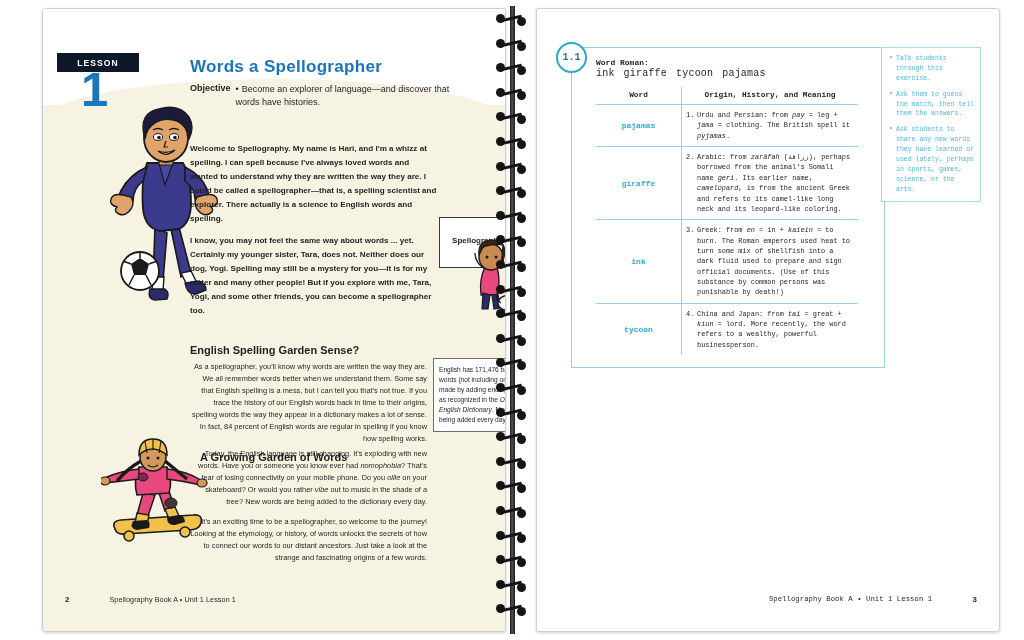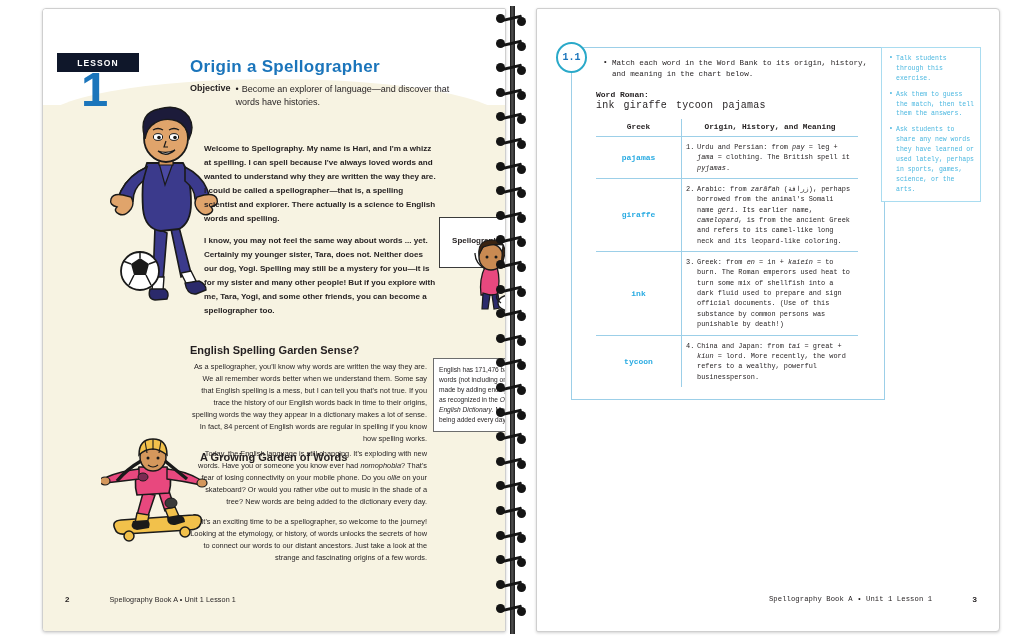--- a/index.html
+++ b/index.html
@@ -67,21 +67,21 @@
   .obj-label{font-size:9px;font-weight:bold;color:#231f20;flex:0 0 auto;}
   .obj-text{font-size:9px;color:#231f20;line-height:1.45;}
   .obj-text .bullet{margin-right:3px;}
 
   
   .col-text{
     position:absolute;left:147px;width:247px;
     font-size:8.1px;line-height:1.72;color:#231f20;font-weight:bold;
   }
   .intro{top:133px;}
-  .intro p{margin:0 0 9px 14px;}
+  .intro p{margin:0 0 9px 0;}
 
   .h2{
     position:absolute;left:147px;
     font-size:11px;font-weight:bold;color:#231f20;
   }
   .h2-a{top:335px;}
   .h2-b{top:442px;margin-left:10px;}
 
   .body-sm{
     position:absolute;left:147px;width:237px;
@@ -195,21 +195,21 @@
 
   <div class="page page-left">
     <div class="white-top"></div>
     <div class="cream"></div>
 
     <div class="lesson-tab">
       <span>LESSON</span>
     </div>
     <div class="lesson-num">1</div>
 
-    <div class="title">Origin a Spellographer</div>
+    <div class="title">Words a Spellographer</div>
 
     <div class="obj-row">
       <div class="obj-label">Objective</div>
       <div class="obj-text">
         <span class="bullet">•</span><span>Become an explorer of language—and discover that words have histories.</span>
       </div>
     </div>
 
     <svg class="ill" style="left:60px;top:96px;" width="125" height="210" viewBox="0 0 125 210">
 
@@ -470,28 +470,27 @@
       </div>
   </div>
 
   <div class="page page-right">
 
     <div class="ex-badge">
       <span>1.1</span>
     </div>
 
     <div class="ex-wrap">
-      <div class="ex-inst">Match each word in the Word Bank to its origin, history, and meaning in the chart below.</div>
       <div class="wb-label">Word Roman:</div>
       <div class="wb-words" id="word-bank-words"><span>ink</span><span>giraffe</span><span>tycoon</span><span>pajamas</span></div>
 
       <table class="match">
         <thead>
           <tr>
-            <th class="c1">Greek</th>
+            <th class="c1">Word</th>
             <th>Origin, History, and Meaning</th>
           </tr>
         </thead>
         <tbody id="match-body">
             <tr>
               <td class="word">pajamas</td>
               <td class="mean">
                 <span class="n">1.</span>
                 <span class="tx"><span>Urdu and Persian: from </span><i>pay</i><span> = leg + </span><i>jama</i><span> = clothing. The British spell it </span><i>pyjamas</i><span>.</span></span>
               </td>

